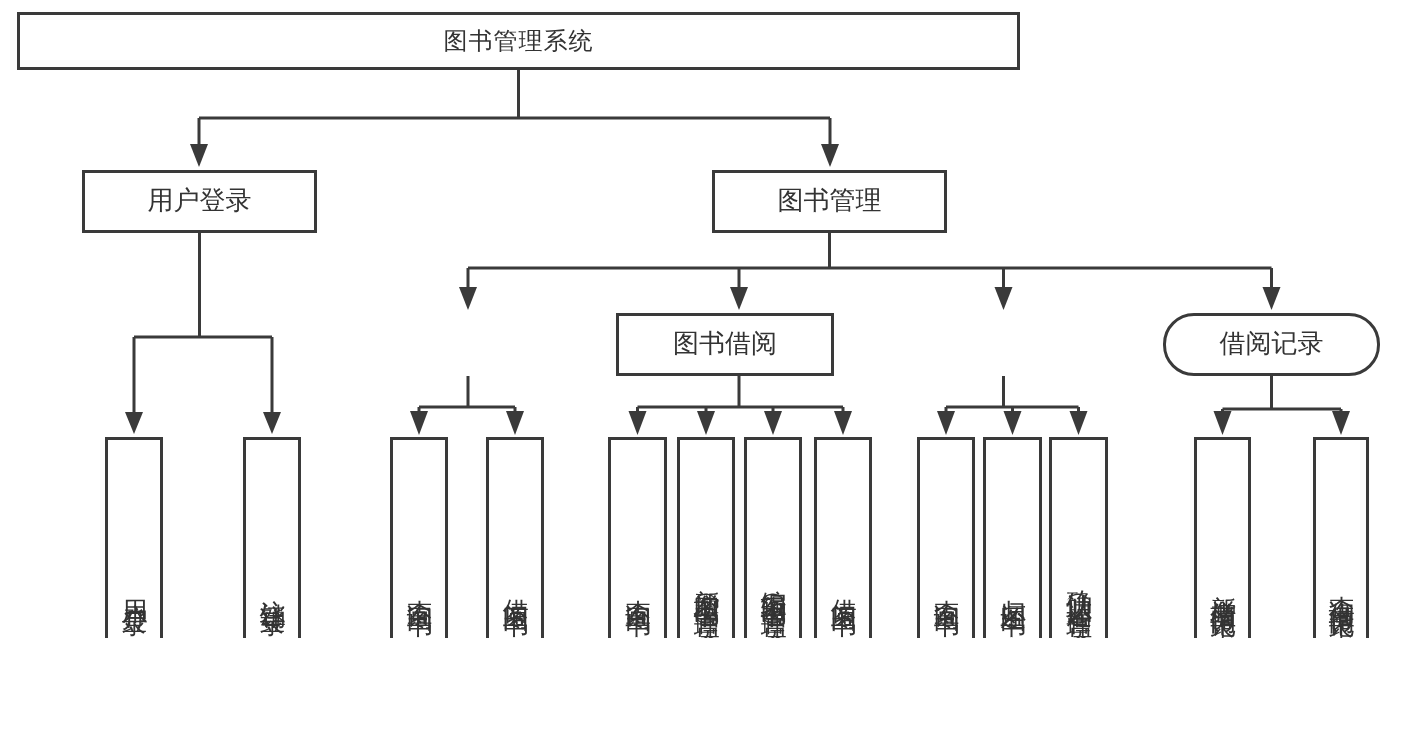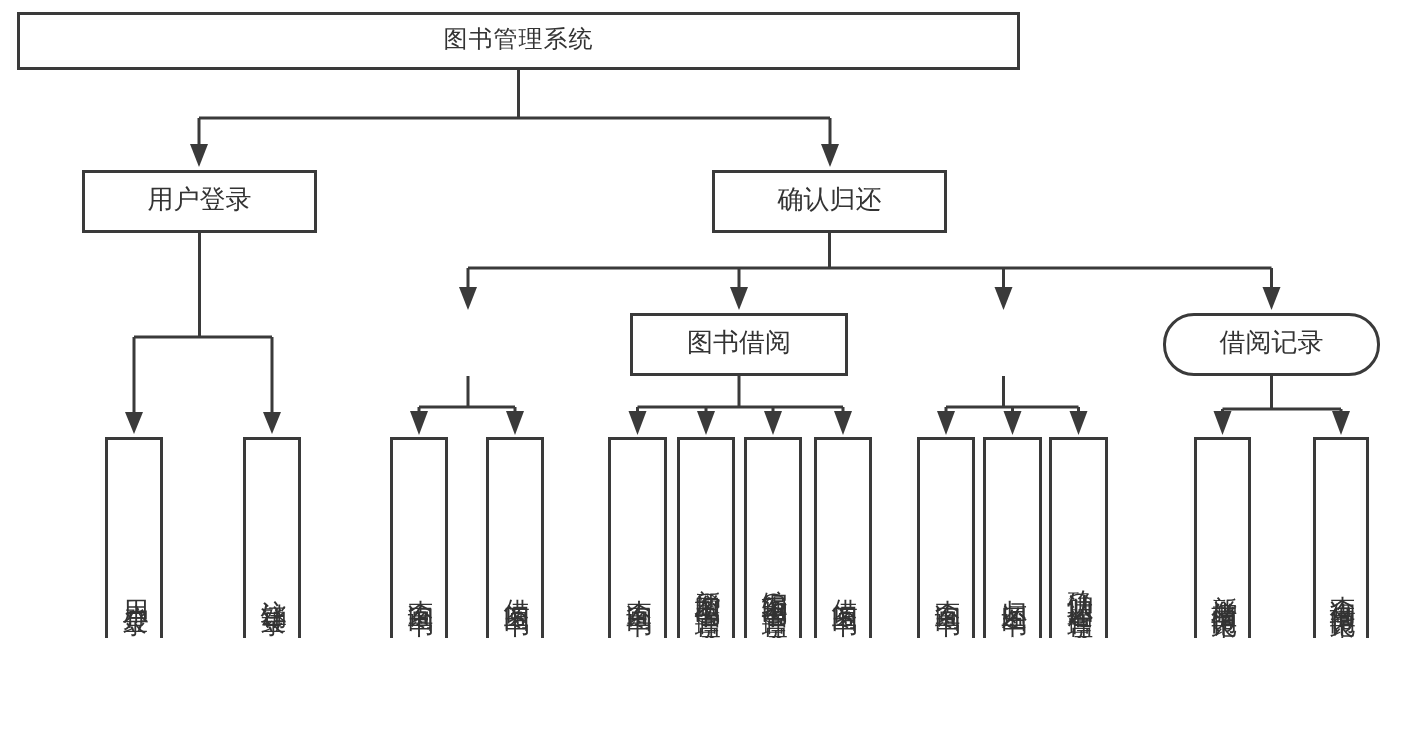--- a/index.html
+++ b/index.html
@@ -1,21 +1,21 @@
 <!DOCTYPE html>
 <html><head>
 <meta charset="utf-8">
 <style>
   html, body { margin: 0; padding: 0; background: #ffffff; }
   #canvas {
     position: relative;
     width: 1405px;
     height: 638px;
     background: #ffffff;
-    font-family: Liberation Mono, monospace;
+    font-family: Liberation Serif, serif;
     overflow: hidden;
   }
   svg.connectors {
     position: absolute;
     left: 0; top: 0;
     width: 1405px; height: 747px;
   }
   svg.connectors path {
     stroke: #3a3a3a;
     stroke-width: 3;
@@ -106,23 +106,23 @@
     <g>
       <path d="M1271.5 376 V409 M1222.5 409 H1341 M1222.5 409 V413 M1341 409 V413"></path>
       <polygon points="1213.5,411 1231.5,411 1222.5,435"></polygon>
       <polygon points="1332,411 1350,411 1341,435"></polygon>
     </g>
   </svg>
 
   <div class="node h root-box" style="left:17px; top:12px; width:1003px; height:58px;">图书管理系统</div>
 
   <div class="node h" style="left:82px; top:170px; width:235px; height:63px;">用户登录</div>
-  <div class="node h" style="left:712px; top:170px; width:235px; height:63px;">确认归还</div>
+  <div class="node h" style="left:712px; top:170px; width:235px; height:63px;">图书管理</div>
 
-  <div class="node h" style="left:630px; top:313px; width:218px; height:63px;">图书借阅</div>
+  <div class="node h" style="left:616px; top:313px; width:218px; height:63px;">图书借阅</div>
   <div class="node h" style="left:1163px; top:313px; width:217px; height:63px;border-radius:31px;">借阅记录</div>
 
   <div class="node v" style="left:105px; top:437px; width:58px; height:299px;">用户登录</div>
   <div class="node v" style="left:243px; top:437px; width:58px; height:299px;">注销登录</div>
 
   <div class="node v" style="left:390px; top:437px; width:58px; height:299px;">查询图书</div>
   <div class="node v" style="left:486px; top:437px; width:58px; height:299px;">借阅图书</div>
 
   <div class="node v" style="left:608px; top:437px; width:59px; height:299px;">查询图书</div>
   <div class="node v" style="left:677px; top:437px; width:58px; height:299px;">新增图书（管理员）</div>

